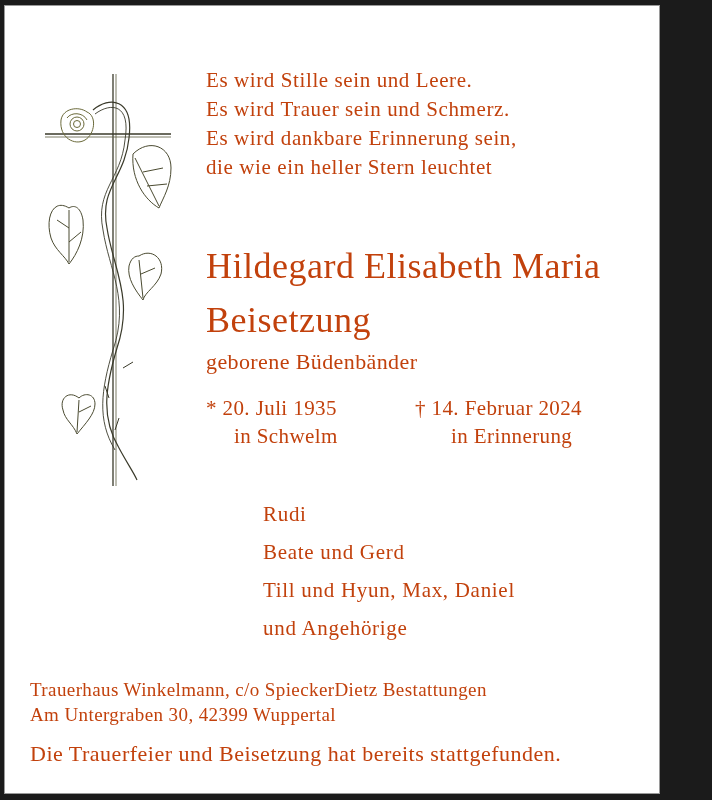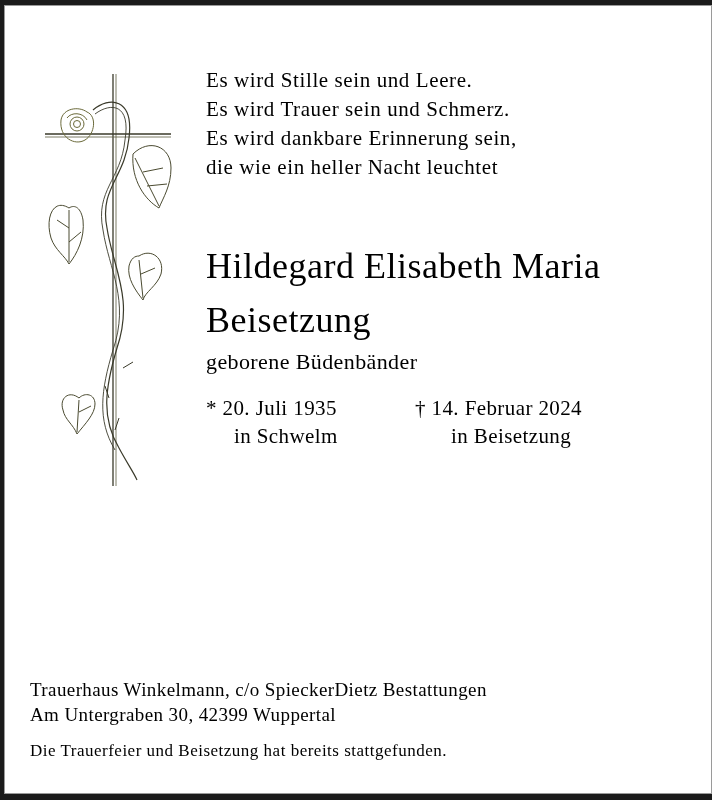--- a/index.html
+++ b/index.html
@@ -1,36 +1,36 @@
 <!DOCTYPE html>
 <html><head>
 <meta charset="utf-8">
 <style>
   html, body { margin:0; padding:0; }
   body { width:712px; height:800px; background:#1b1b1b; position:relative; overflow:hidden; }
   .page {
-    position:absolute; left:4px; top:5px; width:708px; height:789px;
+    position:absolute; left:4px; top:5px; width:656px; height:789px;
     background:#ffffff; border:1px solid #9a9a9a; box-sizing:border-box;
-    font-family:"Liberation Serif", serif; color:#000000;
+    font-family:"Liberation Serif", serif; color:#c2410c;
   }
   .art { position:absolute; left:34px; top:62px; width:140px; height:420px; }
   .poem { position:absolute; left:201px; top:60px; font-size:21px; line-height:29px; letter-spacing:0.6px; }
   .poem div { white-space:nowrap; }
   .name { position:absolute; left:201px; top:233px; font-size:36px; line-height:54px; letter-spacing:0.5px; }
   .name div { white-space:nowrap; }
   .born-name { position:absolute; left:201px; top:343px; font-size:22px; letter-spacing:0.4px; white-space:nowrap; }
   .dates { position:absolute; left:201px; top:388px; font-size:21px; line-height:28px; letter-spacing:0.4px; }
   .col { position:absolute; top:0; white-space:nowrap; }
   .col .place { padding-left:28px; }
   .col2 .place { padding-left:36px; }
   .family { position:absolute; left:258px; top:489px; font-size:21px; line-height:38px; letter-spacing:0.7px; }
   .family div { white-space:nowrap; }
   .contact { position:absolute; left:25px; top:671px; font-size:19px; line-height:25px; letter-spacing:0.4px; }
   .contact div { white-space:nowrap;font-family:Liberation Serif, serif; }
-  .notice { position:absolute; left:25px; top:735px; font-size:17px; letter-spacing:0.5px; white-space:nowrap; }
+  .notice { position:absolute; left:25px; top:735px; font-size:22px; letter-spacing:0.5px; white-space:nowrap; }
 </style>
 </head>
 <body>
 
 <div class="page">
 
   <svg class="art" viewBox="0 0 140 420">
 
     <line x1="74" y1="6" x2="74" y2="418" stroke="#3a3a2a" stroke-width="1.3"></line>
     <line x1="77" y1="6" x2="77" y2="418" stroke="#5a5a40" stroke-width="0.8"></line>
@@ -62,41 +62,47 @@
       <line x1="84" y1="300" x2="94" y2="294"></line>
       <line x1="70" y1="330" x2="66" y2="318"></line>
       <line x1="76" y1="362" x2="80" y2="350"></line>
     </g>
   </svg>
 
   <div class="poem">
     <div>Es wird Stille sein und Leere.</div>
     <div>Es wird Trauer sein und Schmerz.</div>
     <div>Es wird dankbare Erinnerung sein,</div>
-    <div>die wie ein heller Nacht leuchtet</div>
+    <div>die wie ein heller Stern leuchtet</div>
   </div>
 
   <div class="name">
     <div>Hildegard Elisabeth Maria</div>
     <div>Beisetzung</div>
   </div>
 
   <div class="born-name">geborene Büdenbänder</div>
 
   <div class="dates">
     <div class="col" style="left:0">
       <div><span>*</span> <span>20. Juli 1935</span></div>
       <div class="place">in Schwelm</div>
     </div>
     <div class="col col2" style="left:209px">
       <div><span>†</span> <span>14. Februar 2024</span></div>
-      <div class="place">in Beisetzung</div>
+      <div class="place">in Erinnerung</div>
     </div>
   </div>
 
+  <div class="family">
+    <div>Rudi</div>
+    <div>Beate und Gerd</div>
+    <div>Till und Hyun, Max, Daniel</div>
+    <div>und Angehörige</div>
+  </div>
 
   <div class="contact">
     <div>Trauerhaus Winkelmann, c/o SpieckerDietz Bestattungen</div>
     <div>Am Untergraben 30, 42399 Wuppertal</div>
   </div>
 
   <div class="notice">Die Trauerfeier und Beisetzung hat bereits stattgefunden.</div>
 </div>
 
 </body></html>

